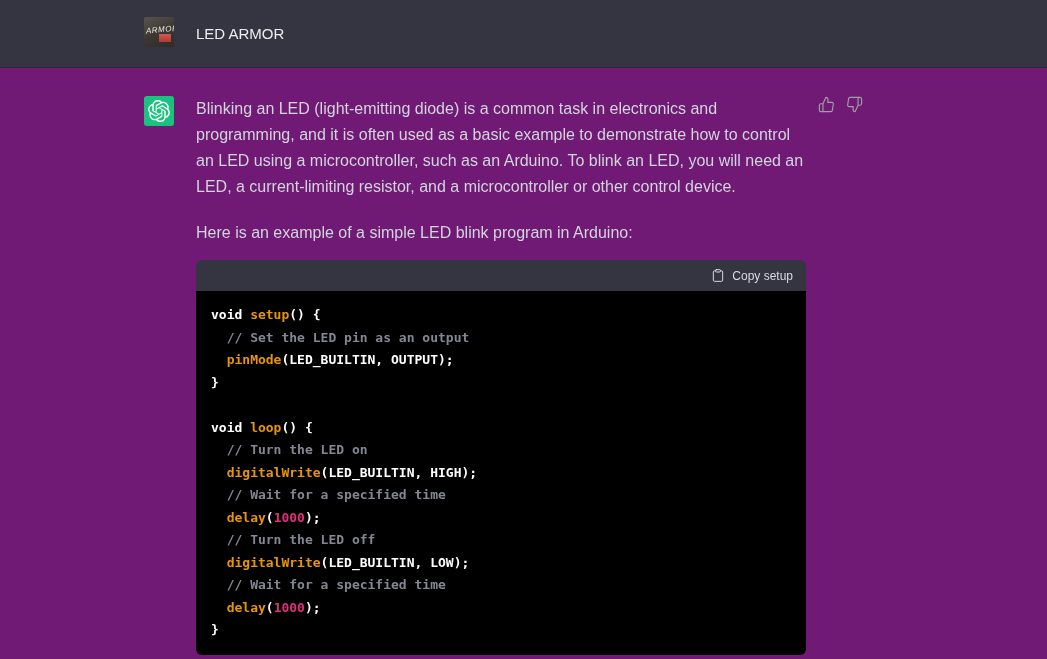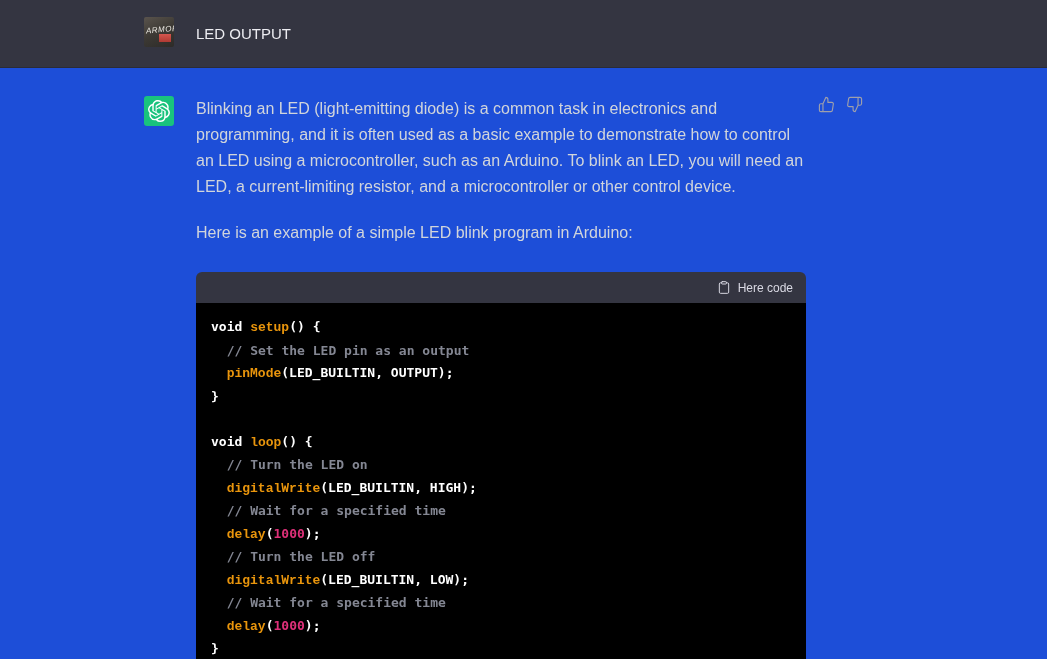--- a/index.html
+++ b/index.html
@@ -29,35 +29,35 @@
   }
   .user-title {
     position:absolute; left:196px; top:0; height:68px;
     display:flex; align-items:center;
     color:#ececf1; font-size:15px; line-height:20px;
   }
 
   
   .assistant-row {
     position:absolute; top:68px; left:0; width:100%; height:591px;
-    background:#1d4ed8;
+    background:#701a75;
   }
   .bot-avatar {
     position:absolute; left:144px; top:28px; width:30px; height:30px;
     border-radius:3px; background:#19c37d;
     display:flex; align-items:center; justify-content:center;
   }
   .bot-avatar svg { width:22px; height:22px; fill:#ffffff; }
 
   .content {
     position:absolute; left:196px; top:28px; width:610px;
     color:#d1d5db; font-size:16px; line-height:26px;
   }
   .content p { margin:0 0 20px 0; }
-  .content p.lead-in { margin-bottom:26px; }
+  .content p.lead-in { margin-bottom:14px; }
 
   .feedback {
     position:absolute; left:818px; top:28px; display:flex; gap:11px;
   }
   .feedback button {
     background:none; border:none; padding:0; cursor:pointer;
     width:17px; height:17px; color:#9fa0ab;
   }
   .feedback svg { width:17px; height:17px; stroke:#9fa0ab; fill:none;
     stroke-width:1.6; stroke-linecap:round; stroke-linejoin:round; }
@@ -81,35 +81,35 @@
 
   .code-body {
     background:#000000; height:364px; padding:13px 15px;
     font-family:"DejaVu Sans Mono","Liberation Mono",monospace;
     font-size:13px; line-height:22.5px; white-space:pre;
     font-weight:bold; color:#ffffff;
   }
   .code-line { min-height:22.5px; }
   .tok-kw    { color:#ffffff;text-align:center; }
   .tok-plain { color:#ffffff; }
-  .tok-fn    { color:#e9950c;font-family:Liberation Mono, monospace; }
+  .tok-fn    { color:#e9950c; }
   .tok-comment { color:#848793; font-weight:bold; }
   .tok-num   { color:#df3079;margin-top:29px; }
 </style>
 </head>
 <body>
 
 <div class="app">
 
   <header class="user-row">
     <div class="user-avatar">
       <span class="scribble">ARMOR</span>
       <span class="red-tag"></span>
     </div>
-    <div class="user-title">LED OUTPUT</div>
+    <div class="user-title">LED ARMOR</div>
   </header>
 
   <section class="assistant-row">
 
     <div class="bot-avatar">
       <svg viewBox="0 0 24 24">
         <path d="M22.2819 9.8211a5.9847 5.9847 0 0 0-.5157-4.9108 6.0462 6.0462 0 0 0-6.5098-2.9A6.0651 6.0651 0 0 0 4.9807 4.1818a5.9847 5.9847 0 0 0-3.9977 2.9 6.0462 6.0462 0 0 0 .7427 7.0966 5.98 5.98 0 0 0 .511 4.9107 6.051 6.051 0 0 0 6.5146 2.9001A5.9847 5.9847 0 0 0 13.2599 24a6.0557 6.0557 0 0 0 5.7718-4.2058 5.9894 5.9894 0 0 0 3.9977-2.9001 6.0557 6.0557 0 0 0-.7475-7.073zm-9.022 12.6081a4.4755 4.4755 0 0 1-2.8764-1.0408l.1419-.0804 4.7783-2.7582a.7948.7948 0 0 0 .3927-.6813v-6.7369l2.02 1.1686a.071.071 0 0 1 .038.052v5.5826a4.504 4.504 0 0 1-4.4945 4.4944zm-9.6607-4.1254a4.4708 4.4708 0 0 1-.5346-3.0137l.142.0852 4.783 2.7582a.7712.7712 0 0 0 .7806 0l5.8428-3.3685v2.3324a.0804.0804 0 0 1-.0332.0615L9.74 19.9502a4.4992 4.4992 0 0 1-6.1408-1.6464zM2.3408 7.8956a4.485 4.485 0 0 1 2.3655-1.9728V11.6a.7664.7664 0 0 0 .3879.6765l5.8144 3.3543-2.0201 1.1685a.0757.0757 0 0 1-.071 0l-4.8303-2.7865A4.504 4.504 0 0 1 2.3408 7.8956zm16.5963 3.8558L13.1038 8.364 15.1192 7.2a.0757.0757 0 0 1 .071 0l4.8303 2.7913a4.4944 4.4944 0 0 1-.6765 8.1042v-5.6772a.79.79 0 0 0-.407-.667zm2.0107-3.0231l-.142-.0852-4.7735-2.7818a.7759.7759 0 0 0-.7854 0L9.409 9.2297V6.8974a.0662.0662 0 0 1 .0284-.0615l4.8303-2.7866a4.4992 4.4992 0 0 1 6.6802 4.66zM8.3065 12.863l-2.02-1.1638a.0804.0804 0 0 1-.038-.0567V6.0742a4.4992 4.4992 0 0 1 7.3757-3.4537l-.142.0805L8.704 5.459a.7948.7948 0 0 0-.3927.6813zm1.0976-2.3654l2.602-1.4998 2.6069 1.4998v2.9994l-2.5974 1.4997-2.6067-1.4997z"></path>
       </svg>
     </div>
 
@@ -117,21 +117,21 @@
       <p>Blinking an LED (light-emitting diode) is a common task in electronics and programming, and it is often used as a basic example to demonstrate how to control an LED using a microcontroller, such as an Arduino. To blink an LED, you will need an LED, a current-limiting resistor, and a microcontroller or other control device.</p>
       <p class="lead-in">Here is an example of a simple LED blink program in Arduino:</p>
 
       <div class="code-block">
         <div class="code-header">
           <button class="copy-btn">
             <svg viewBox="0 0 24 24">
               <path d="M16 4h2a2 2 0 0 1 2 2v14a2 2 0 0 1-2 2H6a2 2 0 0 1-2-2V6a2 2 0 0 1 2-2h2"></path>
               <rect x="8" y="2" width="8" height="4" rx="1" ry="1"></rect>
             </svg>
-            <span>Here code</span>
+            <span>Copy setup</span>
           </button>
         </div>
         <div class="code-body" id="code-body"><div class="code-line"><span class="tok-kw">void</span><span class="tok-plain"> </span><span class="tok-fn">setup</span><span class="tok-plain">() {</span></div><div class="code-line"><span class="tok-comment">  // Set the LED pin as an output</span></div><div class="code-line"><span class="tok-plain">  </span><span class="tok-fn">pinMode</span><span class="tok-plain">(LED_BUILTIN, OUTPUT);</span></div><div class="code-line"><span class="tok-plain">}</span></div><div class="code-line"></div><div class="code-line"><span class="tok-kw">void</span><span class="tok-plain"> </span><span class="tok-fn">loop</span><span class="tok-plain">() {</span></div><div class="code-line"><span class="tok-comment">  // Turn the LED on</span></div><div class="code-line"><span class="tok-plain">  </span><span class="tok-fn">digitalWrite</span><span class="tok-plain">(LED_BUILTIN, HIGH);</span></div><div class="code-line"><span class="tok-comment">  // Wait for a specified time</span></div><div class="code-line"><span class="tok-plain">  </span><span class="tok-fn">delay</span><span class="tok-plain">(</span><span class="tok-num">1000</span><span class="tok-plain">);</span></div><div class="code-line"><span class="tok-comment">  // Turn the LED off</span></div><div class="code-line"><span class="tok-plain">  </span><span class="tok-fn">digitalWrite</span><span class="tok-plain">(LED_BUILTIN, LOW);</span></div><div class="code-line"><span class="tok-comment">  // Wait for a specified time</span></div><div class="code-line"><span class="tok-plain">  </span><span class="tok-fn">delay</span><span class="tok-plain">(</span><span class="tok-num">1000</span><span class="tok-plain">);</span></div><div class="code-line"><span class="tok-plain">}</span></div></div>
       </div>
     </div>
 
     <div class="feedback">
       <button title="">
         <svg viewBox="0 0 24 24">
           <path d="M14 9V5a3 3 0 0 0-3-3l-4 9v11h11.28a2 2 0 0 0 2-1.7l1.38-9a2 2 0 0 0-2-2.3zM7 22H4a2 2 0 0 1-2-2v-7a2 2 0 0 1 2-2h3"></path>

